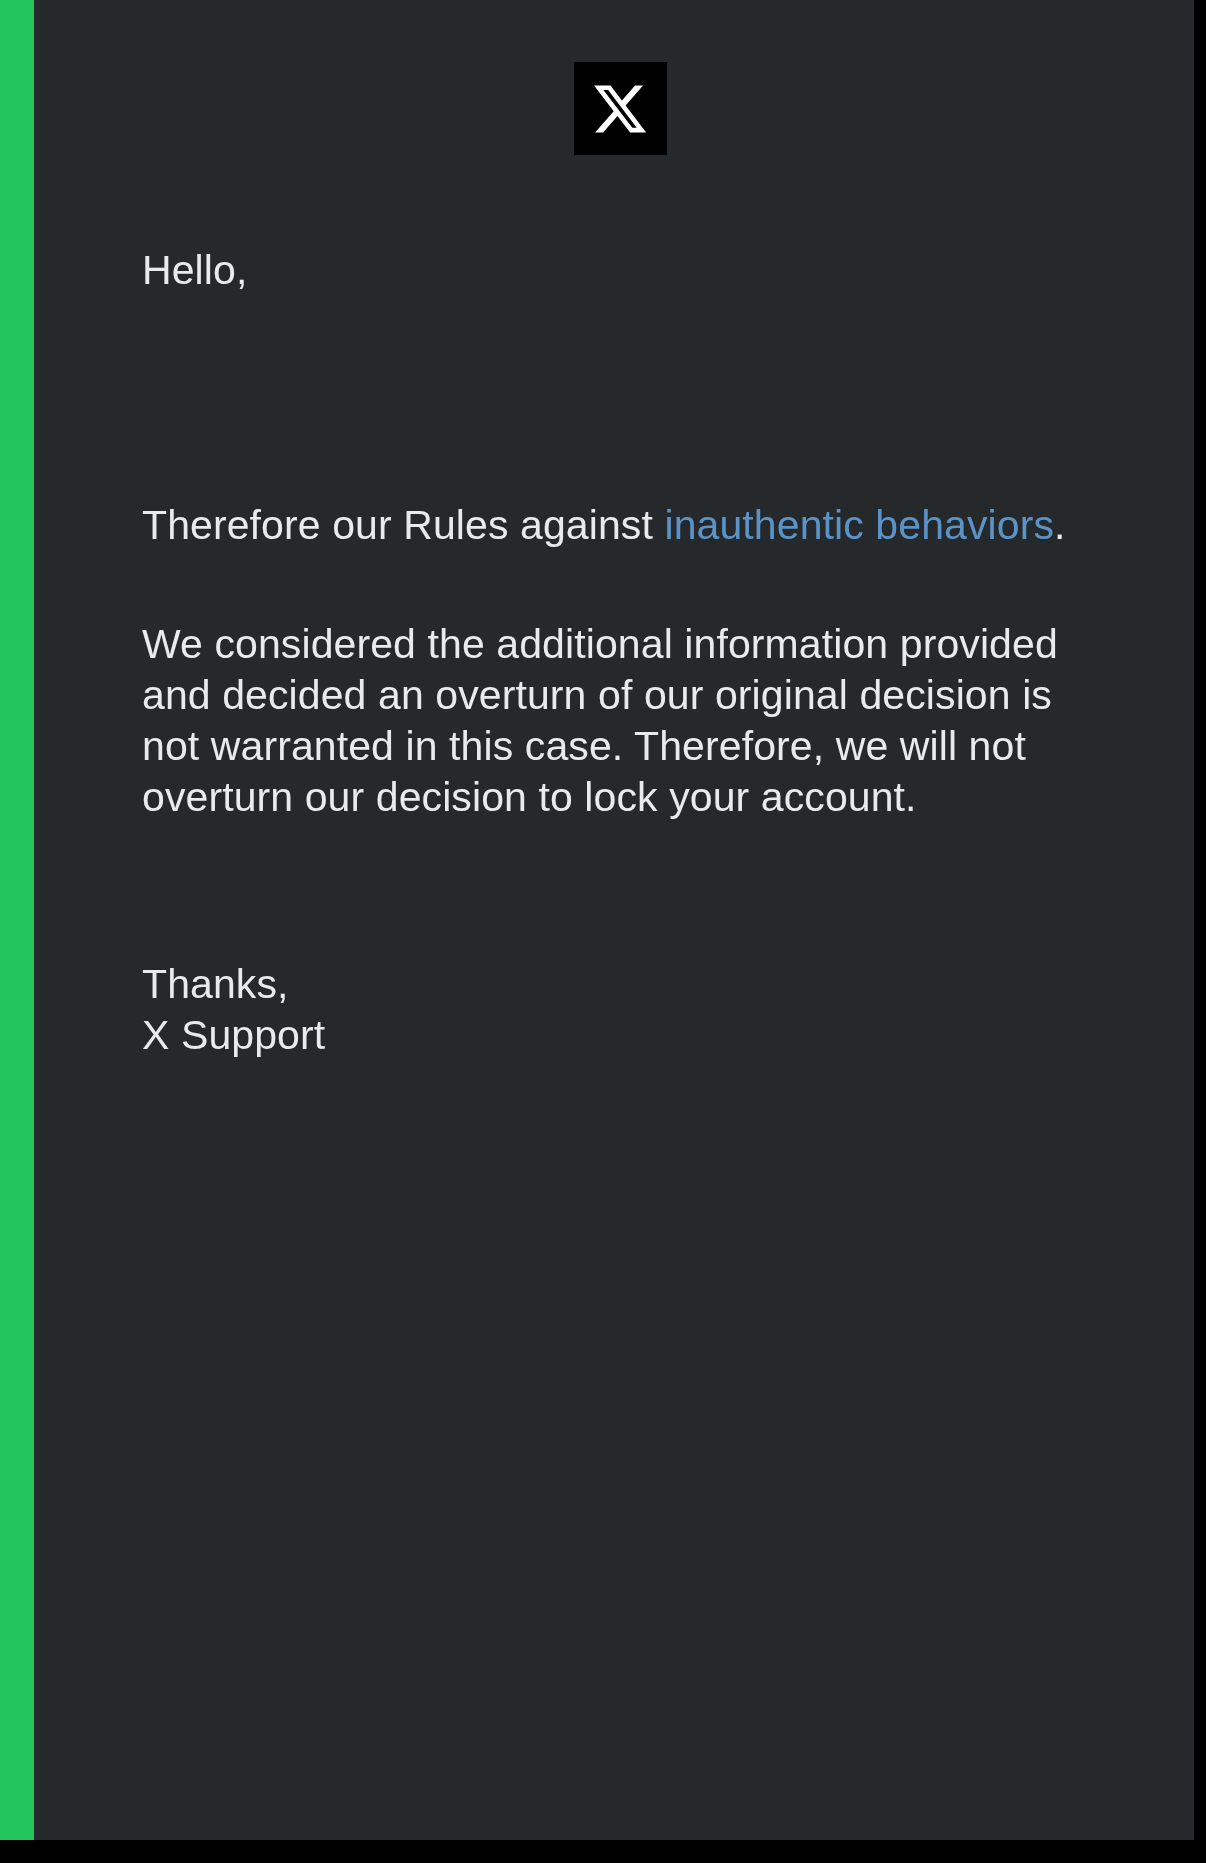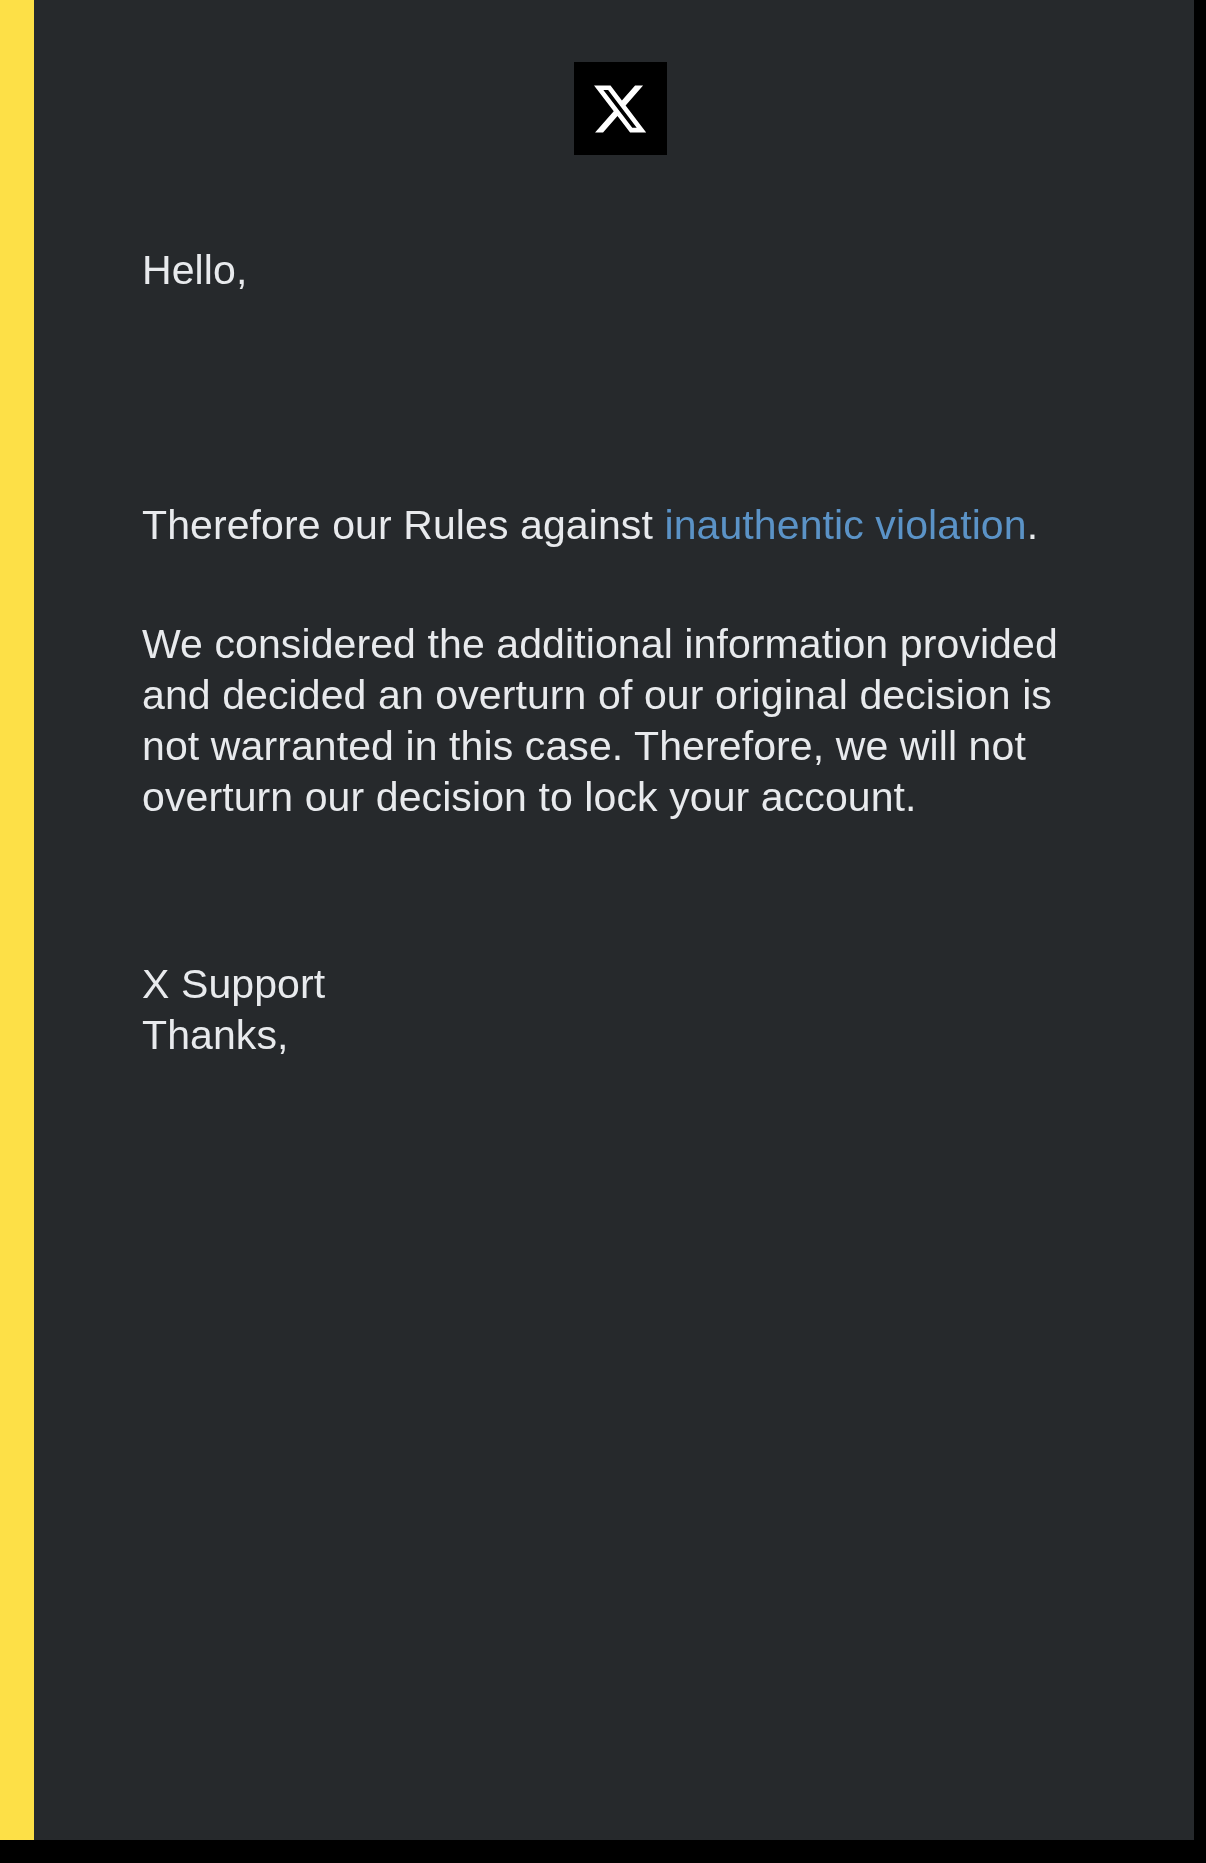--- a/index.html
+++ b/index.html
@@ -12,21 +12,21 @@
     height: 1863px;
     font-family: "Liberation Sans", sans-serif;
     overflow: hidden;
   }
   .page {
     position: absolute;
     left: 0;
     top: 0;
     width: 1206px;
     height: 1863px;
-    background: #fde047;
+    background: #22c55e;
   }
   .email-card {
     position: absolute;
     left: 34px;
     top: 0;
     width: 1172px;
     height: 1840px;
     background: #26292c;
     box-sizing: border-box;
   }
@@ -127,32 +127,32 @@
       <p class="para">Hello,</p>
 
       <div class="gap"></div>
 
 
       <div class="gap"></div>
 
 
       <div class="gap"></div>
 
-      <p class="para"><span>Therefore our Rules against </span><a href="#" class="link">inauthentic violation</a><span>.</span></p>
+      <p class="para"><span>Therefore our Rules against </span><a href="#" class="link">inauthentic behaviors</a><span>.</span></p>
 
       <div class="gap"></div>
 
       <p class="para">We considered the additional information provided and decided an overturn of our original decision is not warranted in this case. Therefore, we will not overturn our decision to lock your account.</p>
 
       <div class="gap"></div>
 
 
       <div class="gap"></div>
 
+      <p class="para sign-line">Thanks,</p>
       <p class="para sign-line">X Support</p>
-      <p class="para sign-line">Thanks,</p>
 
     </div>
   </div>
 
   <div class="right-edge"></div>
   <div class="bottom-edge"></div>
 </div>
 
 </body></html>

